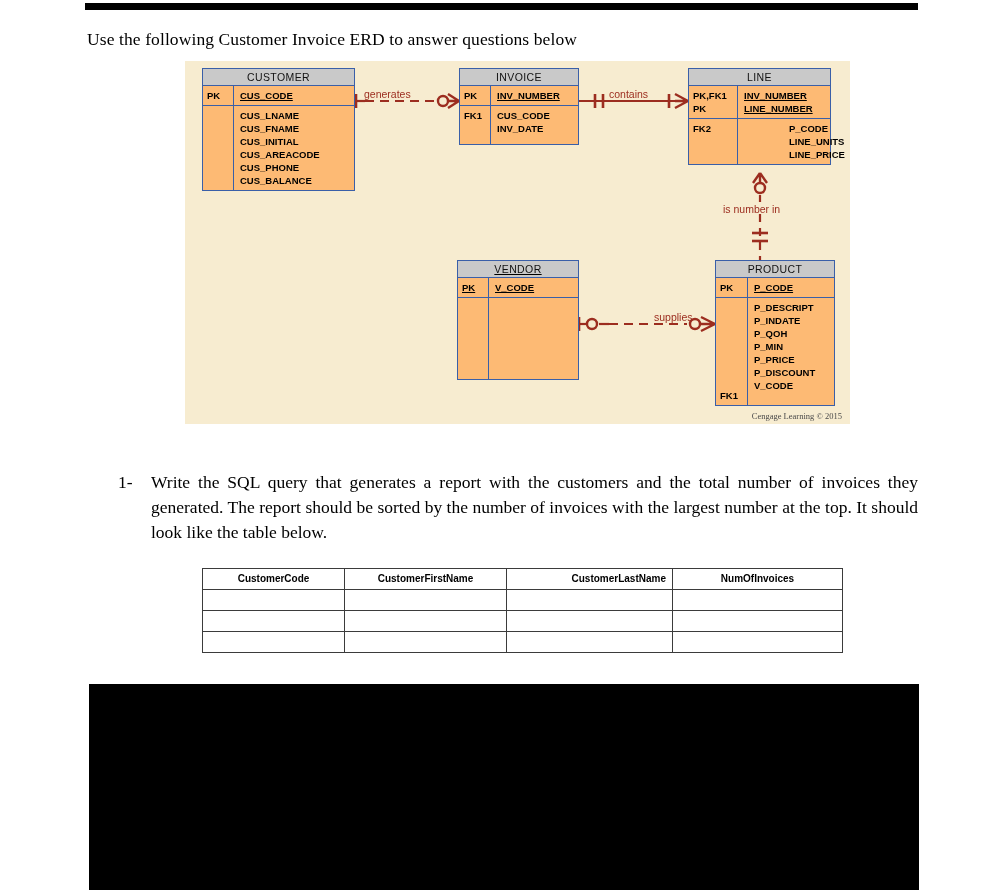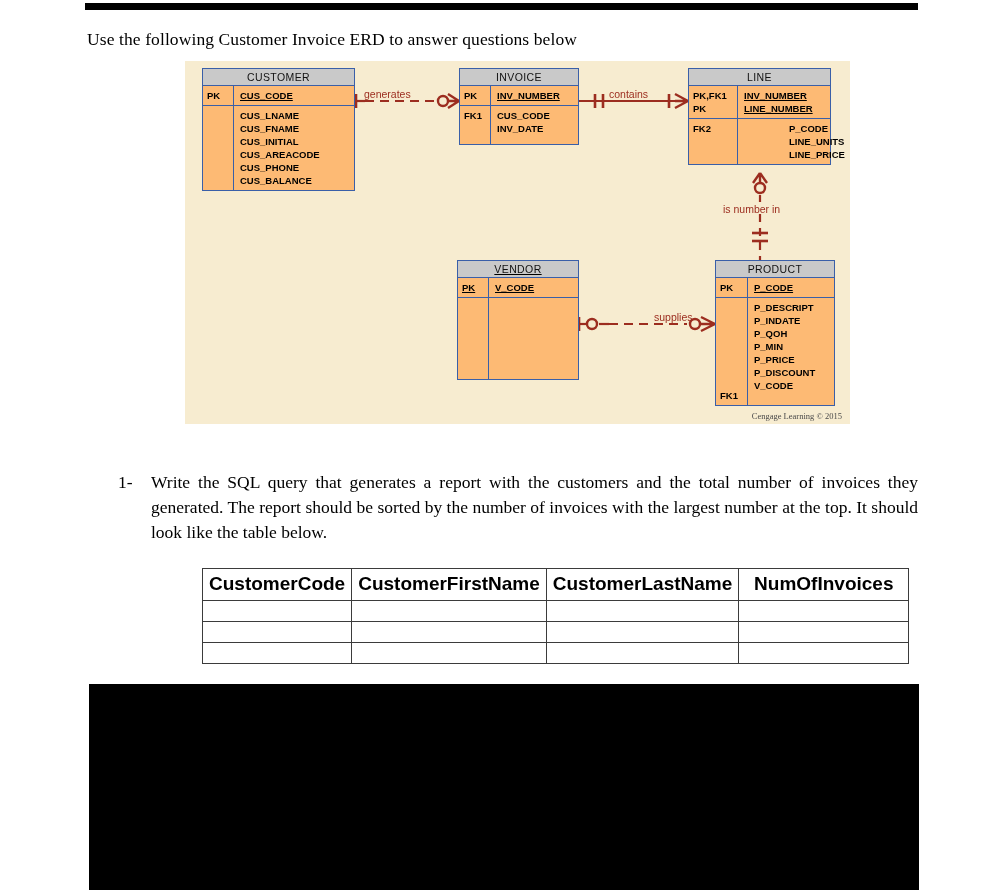--- a/index.html
+++ b/index.html
@@ -164,34 +164,34 @@
     top: 568px;
     border-collapse: collapse;
     font-family: "Liberation Sans", sans-serif;
   }
   .result-table th,
   .result-table td {
     border: 1.3px solid #3b3b3b;
     box-sizing: border-box;
   }
   .result-table th {
-    font-size: 19px;
+    font-size: 10px;
     font-weight: bold;
     color: #000000;
     padding: 4px 6px 5px 6px;
     background: #ffffff;
     white-space: nowrap;
   }
   .result-table td {
     height: 21px;
     background: #ffffff;
   }
   .col-code  { width: 142px; }
   .col-first { width: 162px; }
-  .col-last  { width: 166px; }
+  .col-last  { width: 166px; text-align: right; }
   .col-num   { width: 170px; }
 
   
   .bottom-block {
     position: absolute;
     left: 89px;
     top: 684px;
     width: 830px;
     height: 206px;
     background: #000000;

